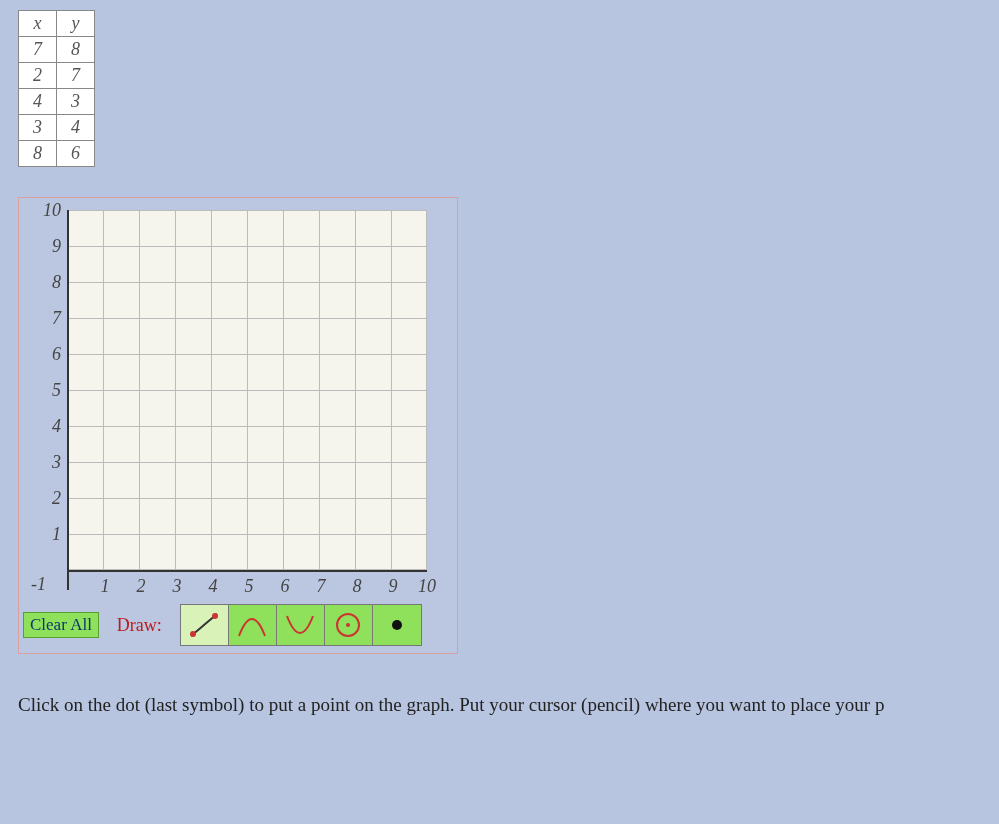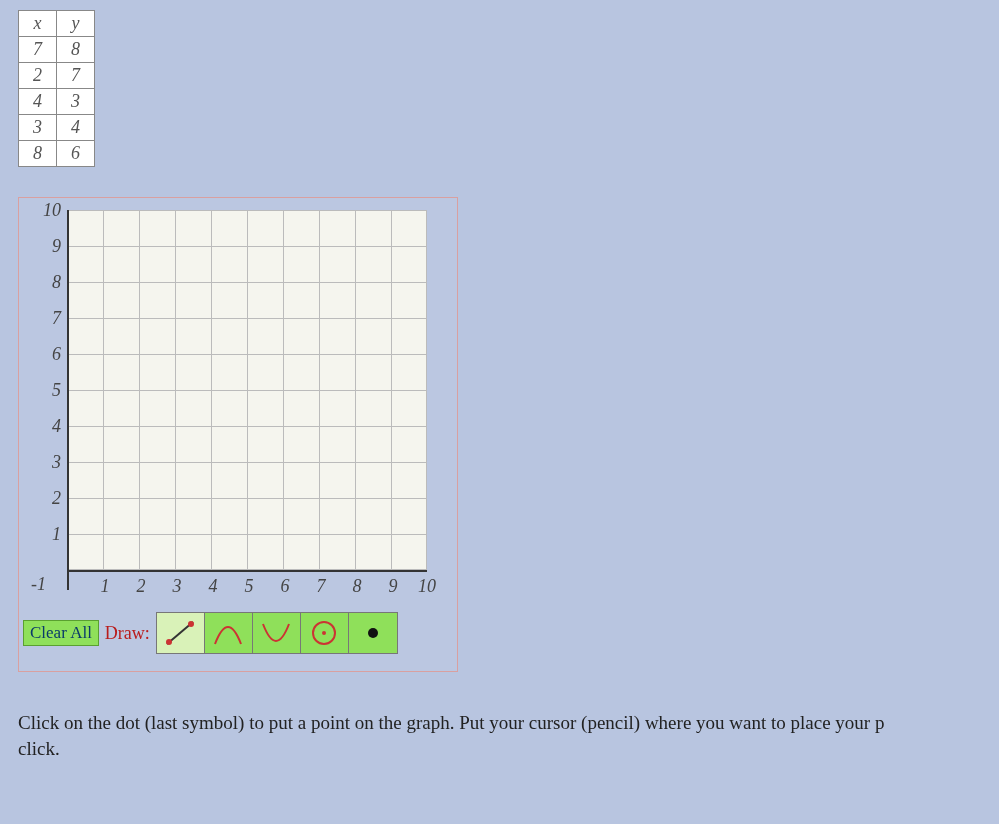--- a/index.html
+++ b/index.html
@@ -26,21 +26,21 @@
     font-style: italic;
     font-size: 18px;
     color: #555;
     font-weight: normal;
   }
   .dtable th { font-style: italic; }
   
   .graph-frame {
     border: 1px solid #d9a0a0;
     width: 440px;
-    padding: 6px 8px 17px 4px;
+    padding: 6px 8px 7px 4px;
     background: rgba(255,255,255,0.05);
     position: relative;
   }
   .graph-canvas {
     position: relative;
     width: 420px;
     height: 400px;
   }
   .grid-bg {
     position: absolute;
@@ -94,22 +94,21 @@
     left:8px;
     top:370px;
     font-style:italic;
     font-size:18px;
     color:#444;
   }
   
   .toolbar {
     display: flex;
     align-items: center;
-    gap: 4px;
-    margin-top: 8px;
+    gap: 16px;
   }
   .btn-clear {
     background: #8fe05a;
     border: 1px solid #5aa030;
     padding: 2px 6px;
     font-family: inherit;
     font-size: 17px;
     color: #0a3a6a;
     cursor: pointer;
   }
@@ -236,14 +235,13 @@
         <svg width="34" height="30" viewBox="0 0 34 30">
             <circle cx="17" cy="15" r="5" fill="#111"></circle>
           </svg>
       </div>
     </div>
   </div>
 </div>
 
 <div class="instructions">
   <div>Click on the dot (last symbol) to put a point on the graph. Put your cursor (pencil) where you want to place your p</div>
-  <div>click.</div>
 </div>
 
 </body></html>

